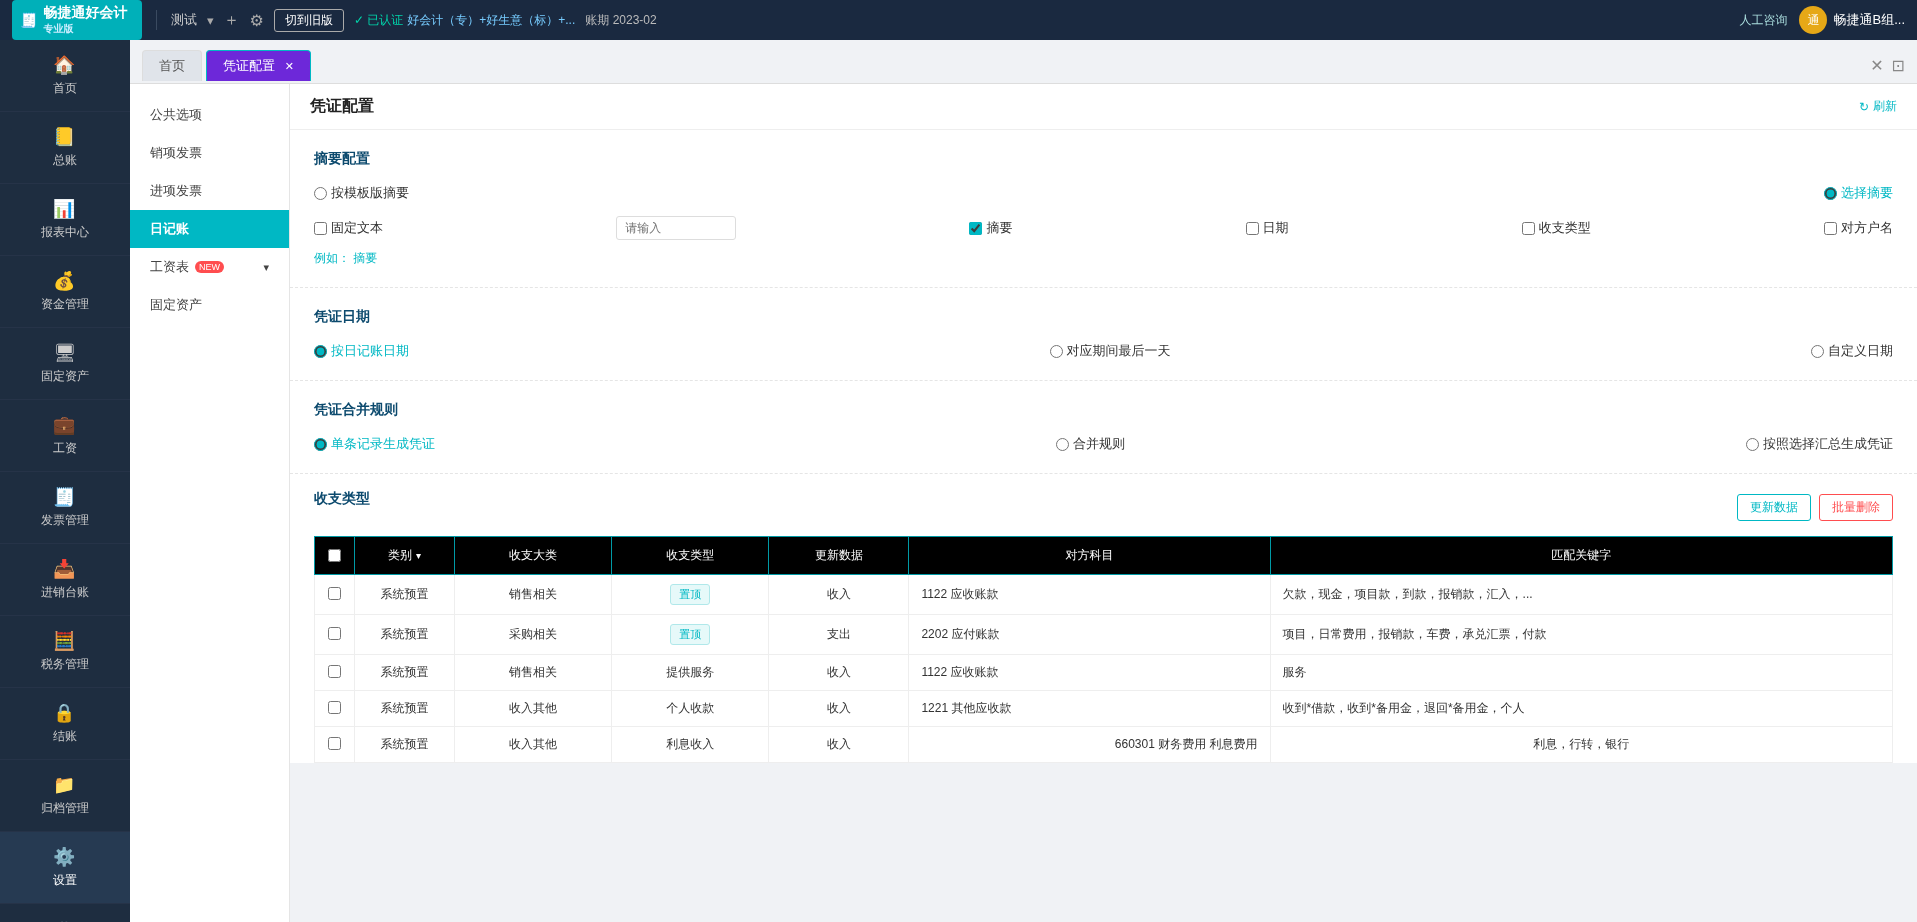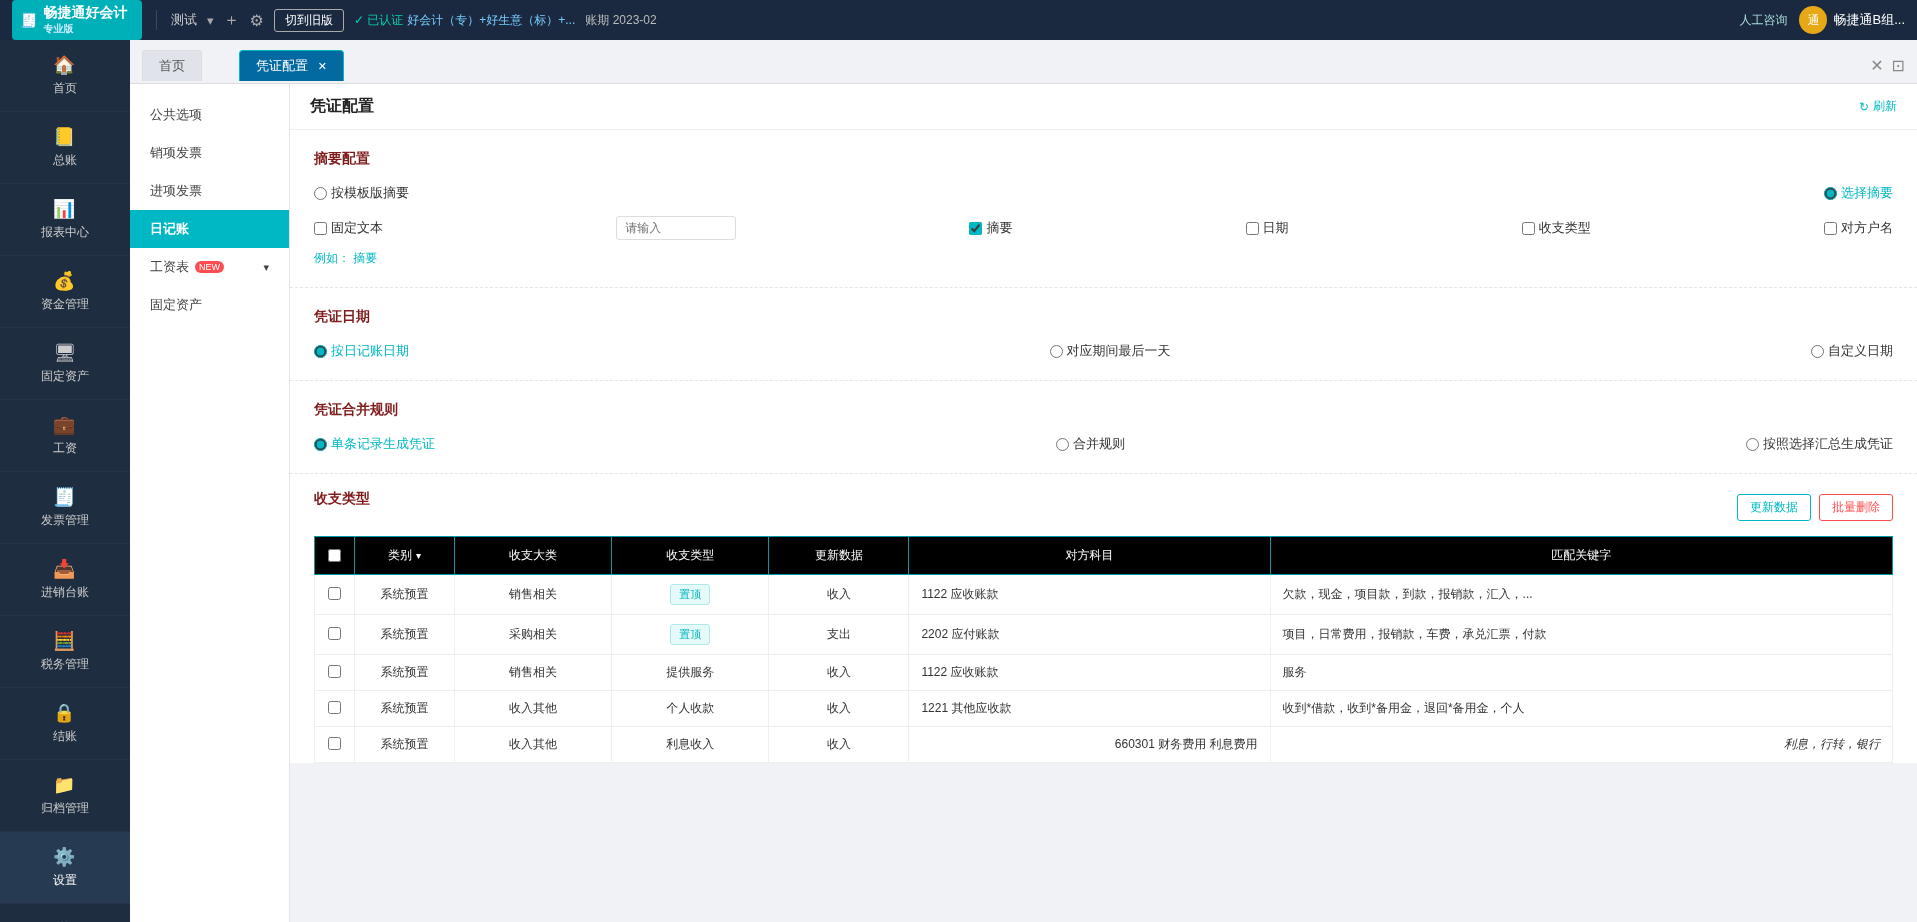--- a/index.html
+++ b/index.html
@@ -54,21 +54,21 @@
 
     
     .tabbar {
       display: flex; align-items: center; background: #f0f2f5; padding: 8px 12px 0;
       border-bottom: 1px solid #ddd; gap: 4px; min-height: 44px;
     }
     .tab {
       padding: 6px 16px; border-radius: 4px 4px 0 0; cursor: pointer; font-size: 13px;
       background: #e0e4ea; color: #555; border: 1px solid #ddd; border-bottom: none;
     }
-    .tab.active { background: #0369a1; color: #fff; border-color: #00b8c4; margin-left: 33px; }
+    .tab.active { background: #6d28d9; color: #fff; border-color: #00b8c4; }
     .tab-close { margin-left: 6px; cursor: pointer; font-size: 11px; }
     .tabbar-right { margin-left: auto; display: flex; gap: 8px; }
     .tabbar-ctrl { font-size: 16px; color: #888; cursor: pointer; }
 
     
     .page-container { display: flex; flex: 1; overflow: hidden; }
 
     
     .left-nav {
       width: 160px; background: #fff; border-right: 1px solid #e5e5e5;
@@ -92,21 +92,21 @@
     
     .page-header {
       display: flex; align-items: center; justify-content: space-between;
       padding: 12px 20px; background: #fff; border-bottom: 1px solid #eee;
     }
     .page-title { font-size: 16px; font-weight: bold; color: #222; }
     .refresh-btn { font-size: 12px; color: #00b8c4; cursor: pointer; display: flex; align-items: center; gap: 4px; }
 
     
     .section { background: #fff; margin: 0; padding: 20px 24px; border-bottom: 1px dashed #e5e5e5; }
-    .section-title { font-size: 14px; font-weight: bold; color: #7f1d1d; margin-bottom: 16px; }
+    .section-title { font-size: 14px; font-weight: bold; color: #0c4a6e; margin-bottom: 16px; }
 
     
     .radio-group, .checkbox-group { display: flex; align-items: center; gap: 16px; flex-wrap: wrap; justify-content: space-between; }
     .radio-item, .checkbox-item { display: flex; align-items: center; gap: 4px; cursor: pointer; font-size: 13px; }
     input[type="radio"], input[type="checkbox"] { accent-color: #00b8c4; }
     .radio-item input[type="radio"]:checked + span { color: #00b8c4; }
 
     .example-text { font-size: 12px; color: #00b8c4; margin-top: 10px; }
 
     .fixed-text-input {
@@ -455,20 +455,20 @@
       <td style="text-align:center;">
         <input type="checkbox" style="">
       </td>
       <td>系统预置</td>
       <td>收入其他</td>
       <td>
         利息收入
       </td>
       <td>收入</td>
       <td style="text-align:right;padding-left:12px;">660301 财务费用 利息费用</td>
-      <td style="text-align:right;padding-left:12px;font-style:italic;">利息，行转，银行</td>
+      <td style="text-align:center;padding-left:12px;">利息，行转，银行</td>
     </tr>
             </tbody>
         </table>
       </div>
     </div>
   </div>
 </div>
 
 </body></html>

